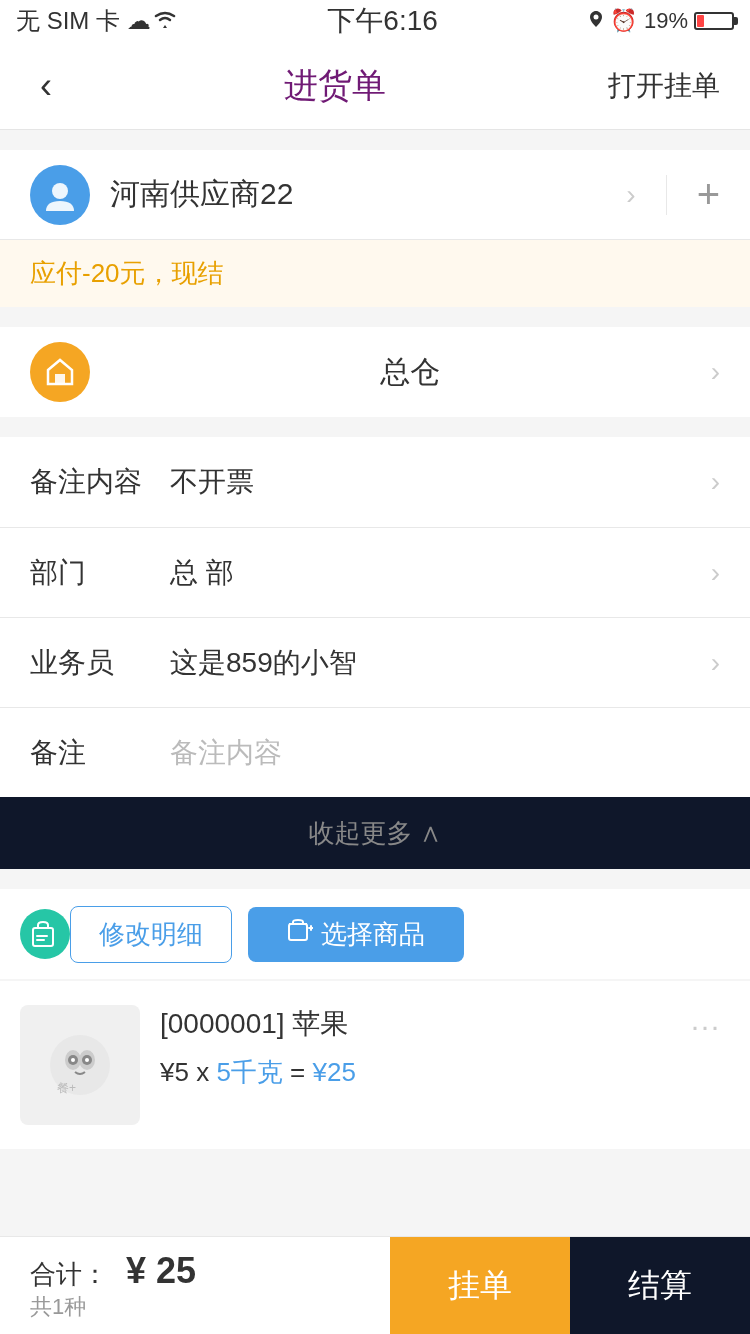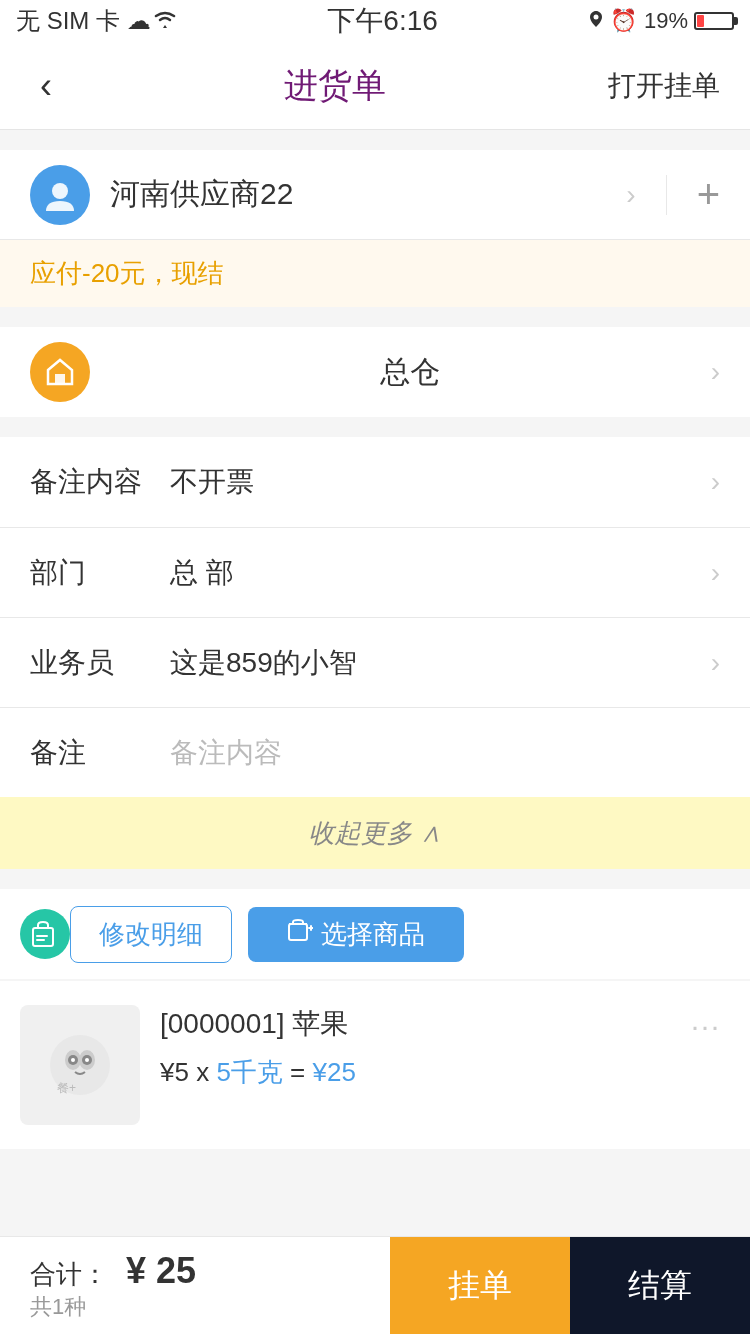--- a/index.html
+++ b/index.html
@@ -189,29 +189,28 @@
       font-size: 28px;
       color: #333;
       padding-left: 20px;
     }
     .form-placeholder {
       color: #bbb;
     }
 
     
     .collapse-row {
-      background: #fef9c3;
+      background: #0f172a;
       height: 72px;
       display: flex;
       align-items: center;
       justify-content: center;
       font-size: 26px;
       color: #888;
       cursor: pointer;
-      font-style: italic;
     }
 
     
     .product-header {
       background: #fff;
       display: flex;
       align-items: center;
       padding: 0 20px;
       height: 90px;
     }

